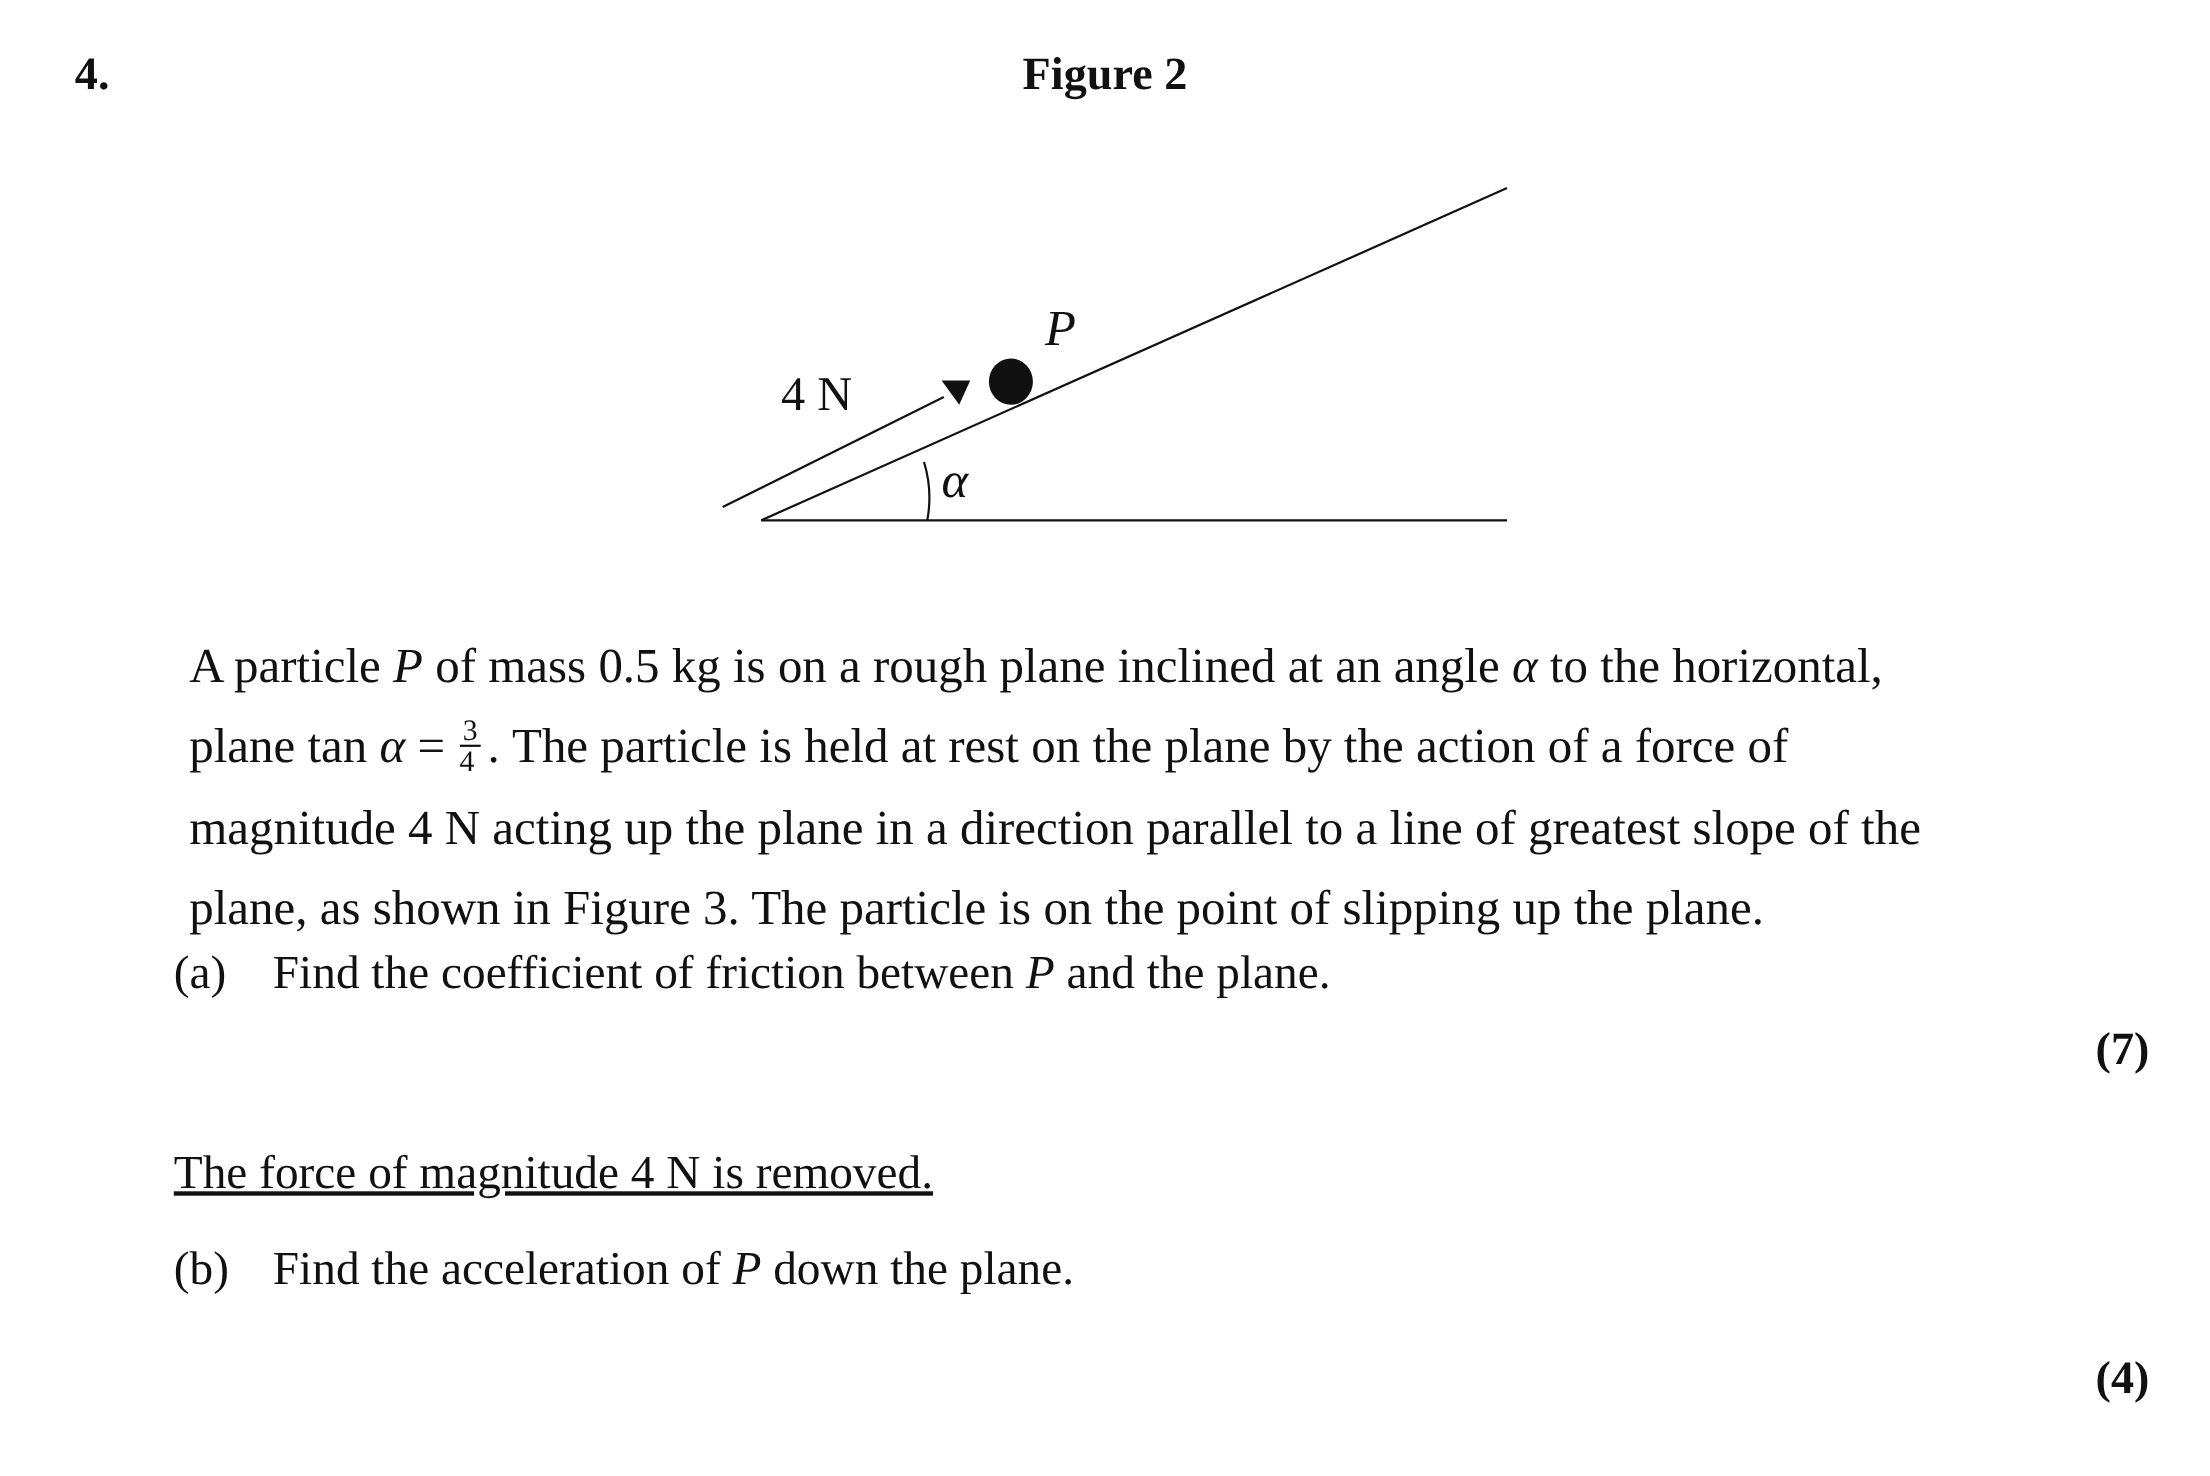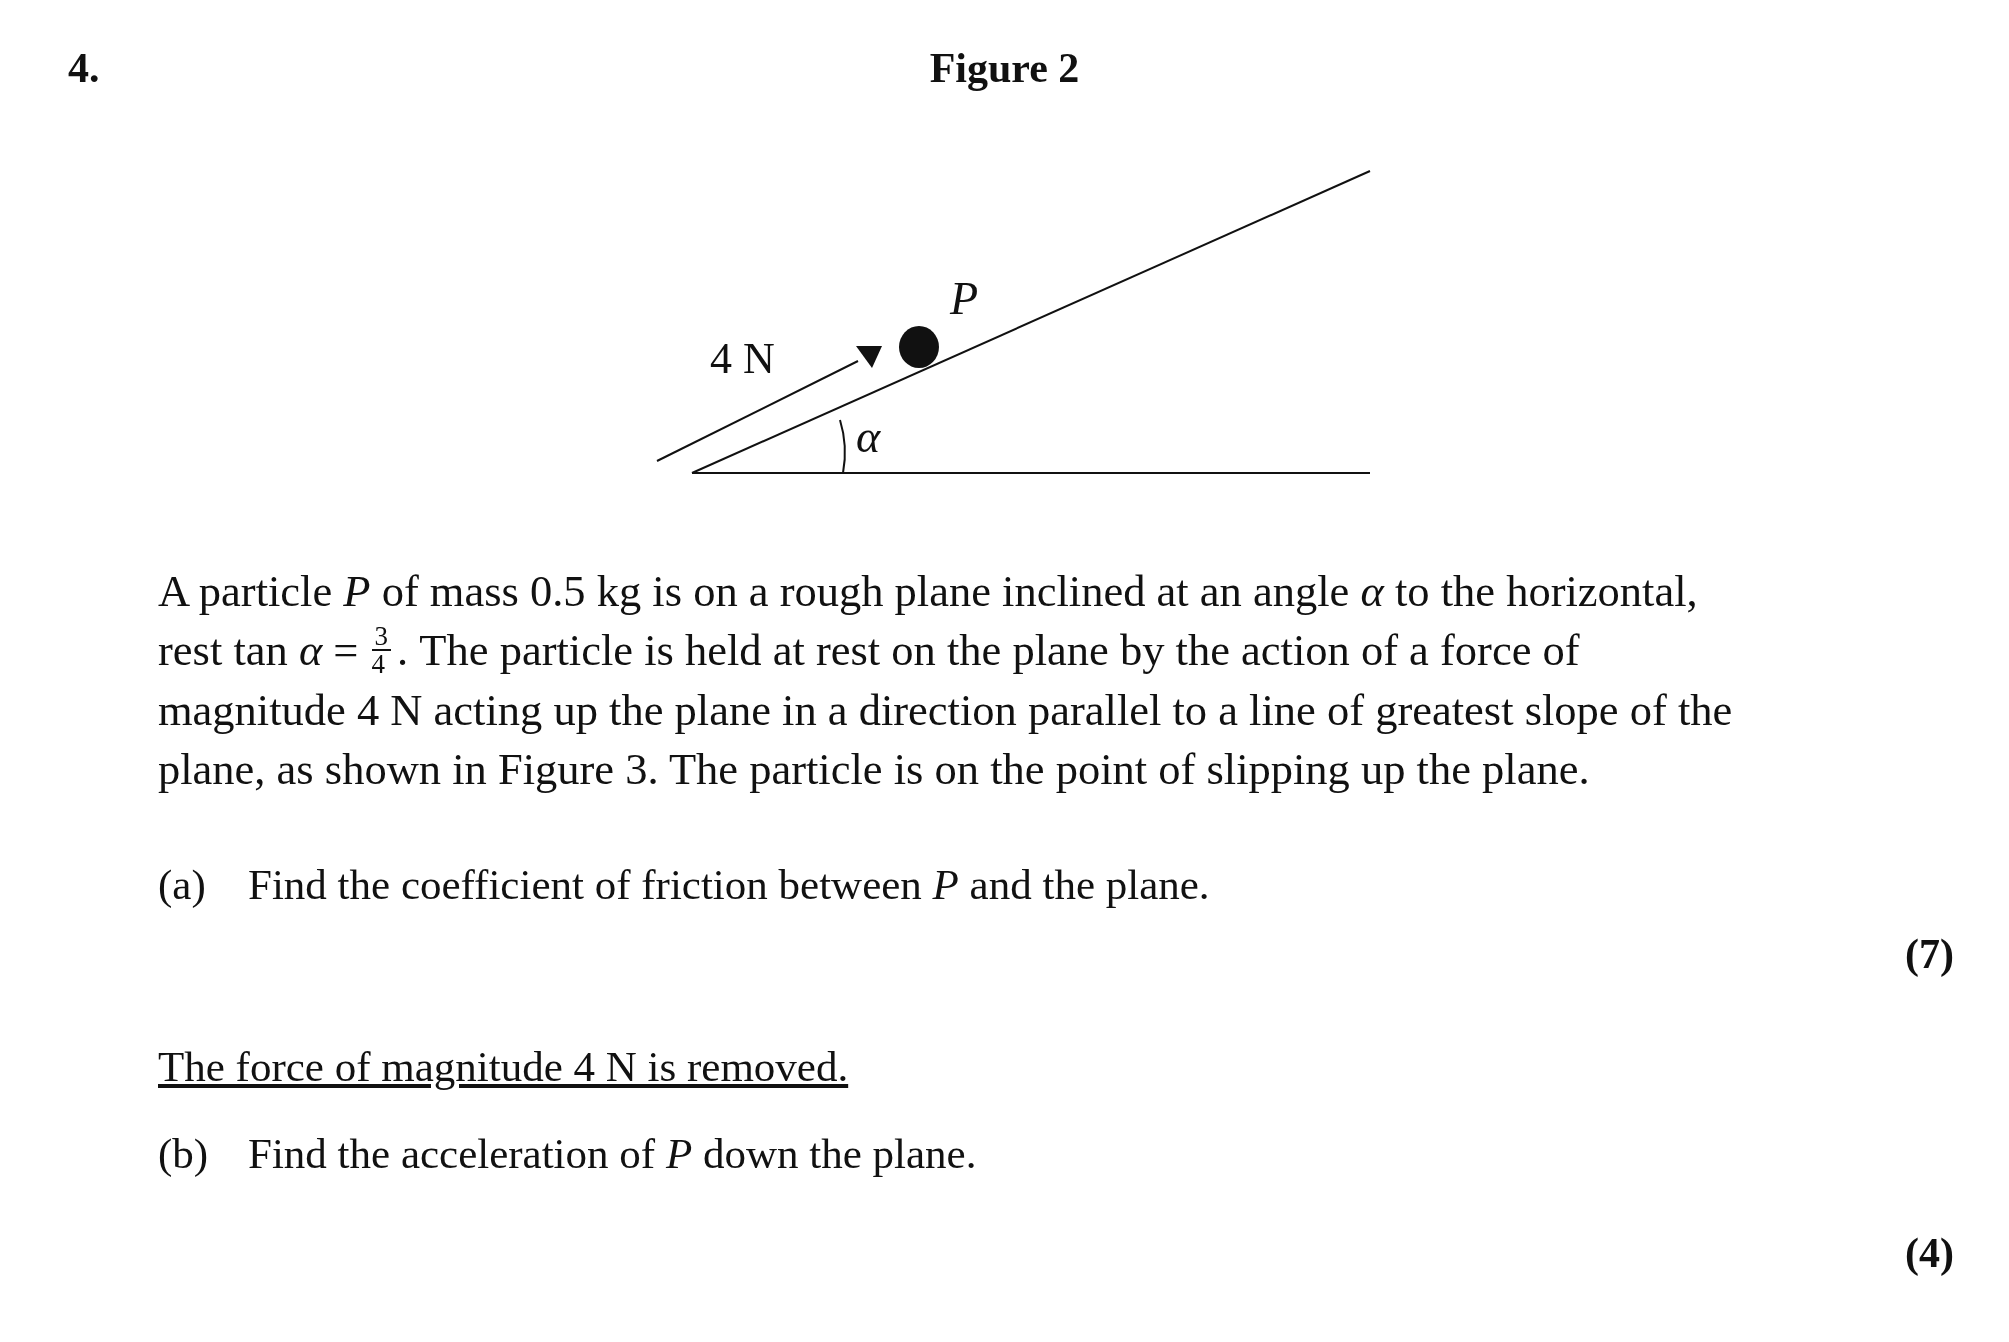--- a/index.html
+++ b/index.html
@@ -2,21 +2,21 @@
 <html><head>
 <meta charset="utf-8">
 <style>
   html,body{margin:0;padding:0;background:#fff;}
   body{width:2009px;height:1342px;position:relative;overflow:hidden;font-family:"Liberation Serif","DejaVu Serif",serif;color:#111;}
   .abs{position:absolute;}
   .qnum{left:68px;top:44px;font-size:42px;font-weight:bold;}
   .figtitle{left:0;width:2009px;text-align:center;top:44px;font-size:42px;font-weight:bold;box-sizing:border-box;}
   svg.fig{position:absolute;left:0;top:0;}
   .para{left:158px;width:1796px;top:562px;font-size:44.5px;line-height:58.5px;text-align:justify;text-align-last:left;}
-  .para p{margin:0;}
+  .para p{margin:14px;}
   i{font-style:italic;}
   .frac{display:inline-block;vertical-align:middle;text-align:center;font-size:27px;line-height:26px;margin:0 6px 0 2px;position:relative;top:-4px;}
   .frac span{display:block;}
   .frac .num{border-bottom:2px solid #111;padding:0 3px;}
   .part{left:158px;font-size:43px;}
   .part .lbl{display:inline-block;width:90px;}
   .marks{right:55px;font-size:42px;font-weight:bold;}
 </style>
 </head>
 <body>
@@ -31,21 +31,21 @@
   <polygon points="856,346 882,346 872,368" fill="#111"></polygon>
   <ellipse cx="919" cy="347" rx="20" ry="21" fill="#111"></ellipse>
   <path d="M 840 420 Q 848 446 843 473" fill="none" stroke="#111" stroke-width="2"></path>
   <text x="710" y="373" font-family="Liberation Serif, serif" font-size="44" fill="#111">4 N</text>
   <text x="950" y="314" font-family="Liberation Serif, serif" font-size="46" font-style="italic" fill="#111">P</text>
   <text x="856" y="452" font-family="Liberation Serif, serif" font-size="46" font-style="italic" fill="#111">α</text>
 </svg>
 
 <div class="abs para">
   <p><span>A particle </span><i>P</i><span> of mass 0.5 kg is on a rough plane inclined at an angle </span><i>α</i><span> to the horizontal,</span></p>
-  <p><span>rest tan </span><i>α</i><span> = </span><span class="frac"><span class="num">3</span><span class="den">4</span></span><span>.  The particle is held at rest on the plane by the action of a force of</span></p>
+  <p><span>plane tan </span><i>α</i><span> = </span><span class="frac"><span class="num">3</span><span class="den">4</span></span><span>.  The particle is held at rest on the plane by the action of a force of</span></p>
   <p>magnitude 4 N acting up the plane in a direction parallel to a line of greatest slope of the</p>
   <p>plane, as shown in Figure 3.  The particle is on the point of slipping up the plane.</p>
 </div>
 
 <div class="abs part" style="top:860px;">
   <span class="lbl">(a)</span><span>Find the coefficient of friction between </span><i>P</i><span> and the plane.</span>
 </div>
 <div class="abs marks" style="top:930px;">(7)</div>
 
 <div class="abs part" style="top:1042px;text-decoration:underline;">The force of magnitude 4 N is removed.</div>

